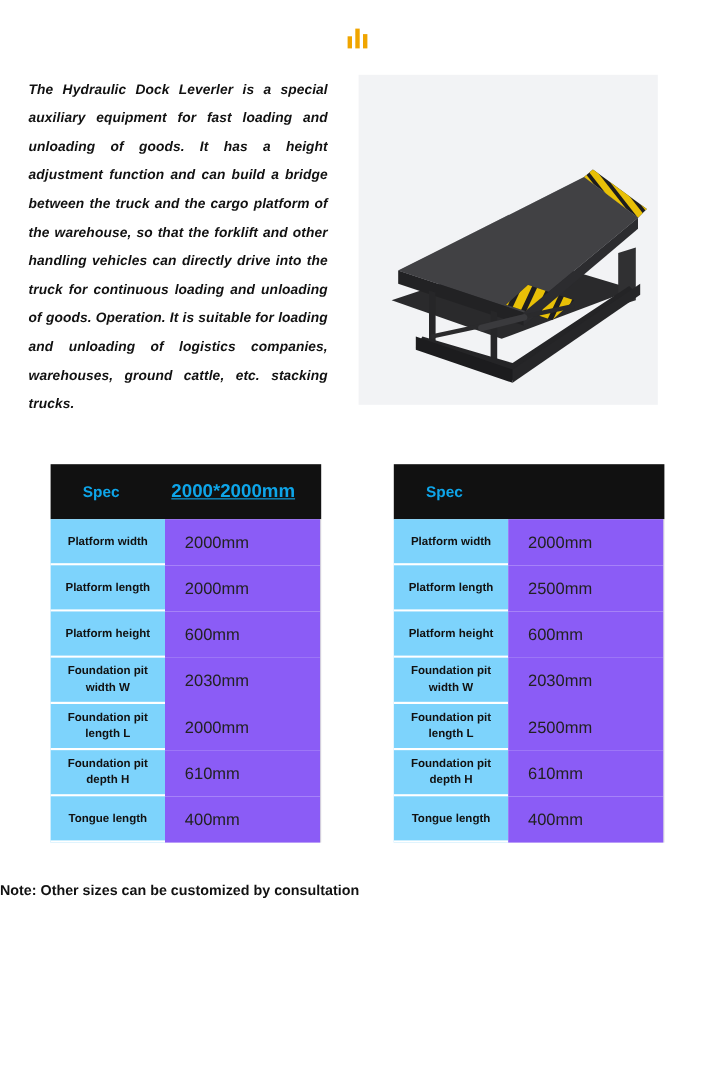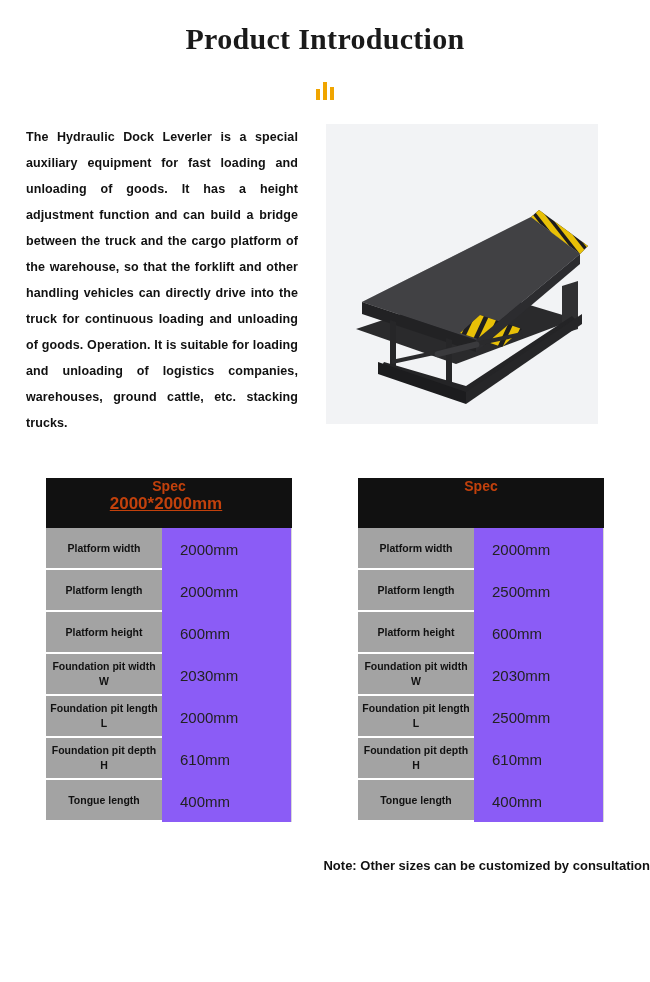--- a/index.html
+++ b/index.html
@@ -49,20 +49,21 @@
   .divider-icon .bar.b1 { height: 11px; }
   .divider-icon .bar.b2 { height: 18px; }
   .divider-icon .bar.b3 { height: 13px; }
 
   .intro-row {
     display: flex;
     margin-top: 24px;
     padding: 0 26px 0 26px;
     box-sizing: border-box;
     gap: 28px;
+    font-style: italic;
   }
 
   .intro-text {
     width: 272px;
     font-size: 12.5px;
     font-weight: bold;
     line-height: 26px;
     text-align: justify;
     text-align-last: left;
     color: #111111;
@@ -86,25 +87,24 @@
     justify-content: space-between;
   }
 
   .spec-table {
     width: 246px;
     border-collapse: collapse;
   }
 
   .spec-header {
     background: #111111;
-    color: #c2410c;
+    color: #0ea5e9;
     display: flex;
     align-items: center;
     height: 50px;
-    flex-direction: column;
   }
   .spec-header .sp-label {
     width: 92px;
     text-align: center;
     font-size: 14px;
     font-weight: bold;
   }
   .spec-header .sp-value {
     flex: 1;
     text-align: center;
@@ -117,22 +117,22 @@
   .spec-rows {
     border-right: 1px solid #d8d8d8;
   }
 
   .spec-row {
     display: flex;
     align-items: stretch;
     min-height: 42px;
   }
   .spec-row .cell-label {
-    width: 116px;
-    background: #a3a3a3;
+    width: 104px;
+    background: #7dd3fc;
     border-bottom: 2px solid #ffffff;
     display: flex;
     align-items: center;
     justify-content: center;
     text-align: center;
     font-size: 10.5px;
     font-weight: bold;
     color: #111111;
     line-height: 15px;
     padding: 4px 3px;
@@ -142,40 +142,39 @@
     flex: 1;
     display: flex;
     align-items: center;
     padding-left: 18px;
     font-size: 15px;
     color: #222222;
     background: #8b5cf6;
   }
 
   .note {
-    text-align: right;
+    text-align: left;
     font-size: 13px;
     font-weight: bold;
     color: #111111;
     margin-top: 36px;
   }
 
   
   .dock-svg {
     position: absolute;
     left: 0;
     top: 0;
   }
 </style>
 </head>
 <body>
 
 <div class="page">
 
-  <div class="page-title">Product Introduction</div>
 
   <div class="divider-icon">
     <span class="bar b1"></span>
     <span class="bar b2"></span>
     <span class="bar b3"></span>
   </div>
 
   <div class="intro-row">
     <div class="intro-text">The Hydraulic Dock Leverler is a special auxiliary equipment for fast loading and unloading of goods. It has a height adjustment function and can build a bridge between the truck and the cargo platform of the warehouse, so that the forklift and other handling vehicles can directly drive into the truck for continuous loading and unloading of goods. Operation. It is suitable for loading and unloading of logistics companies, warehouses, ground cattle, etc. stacking trucks.</div>
 

